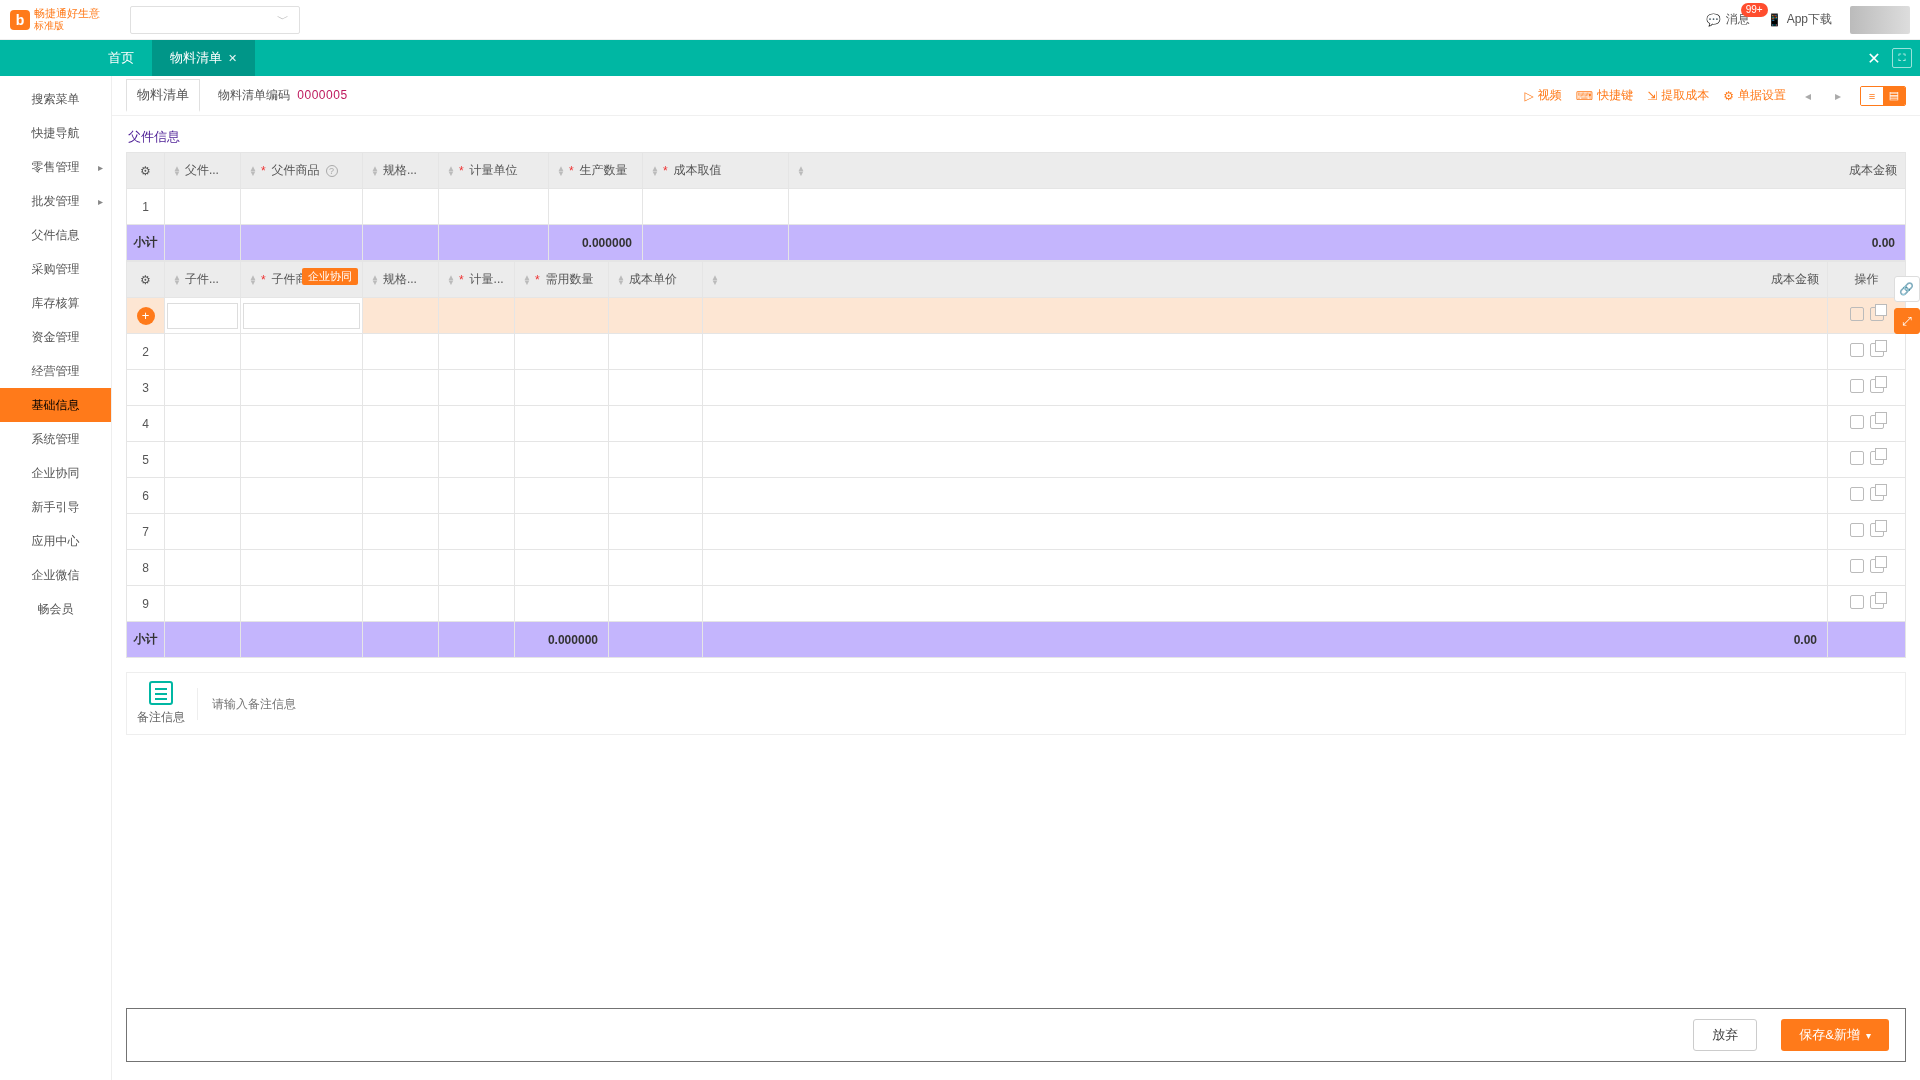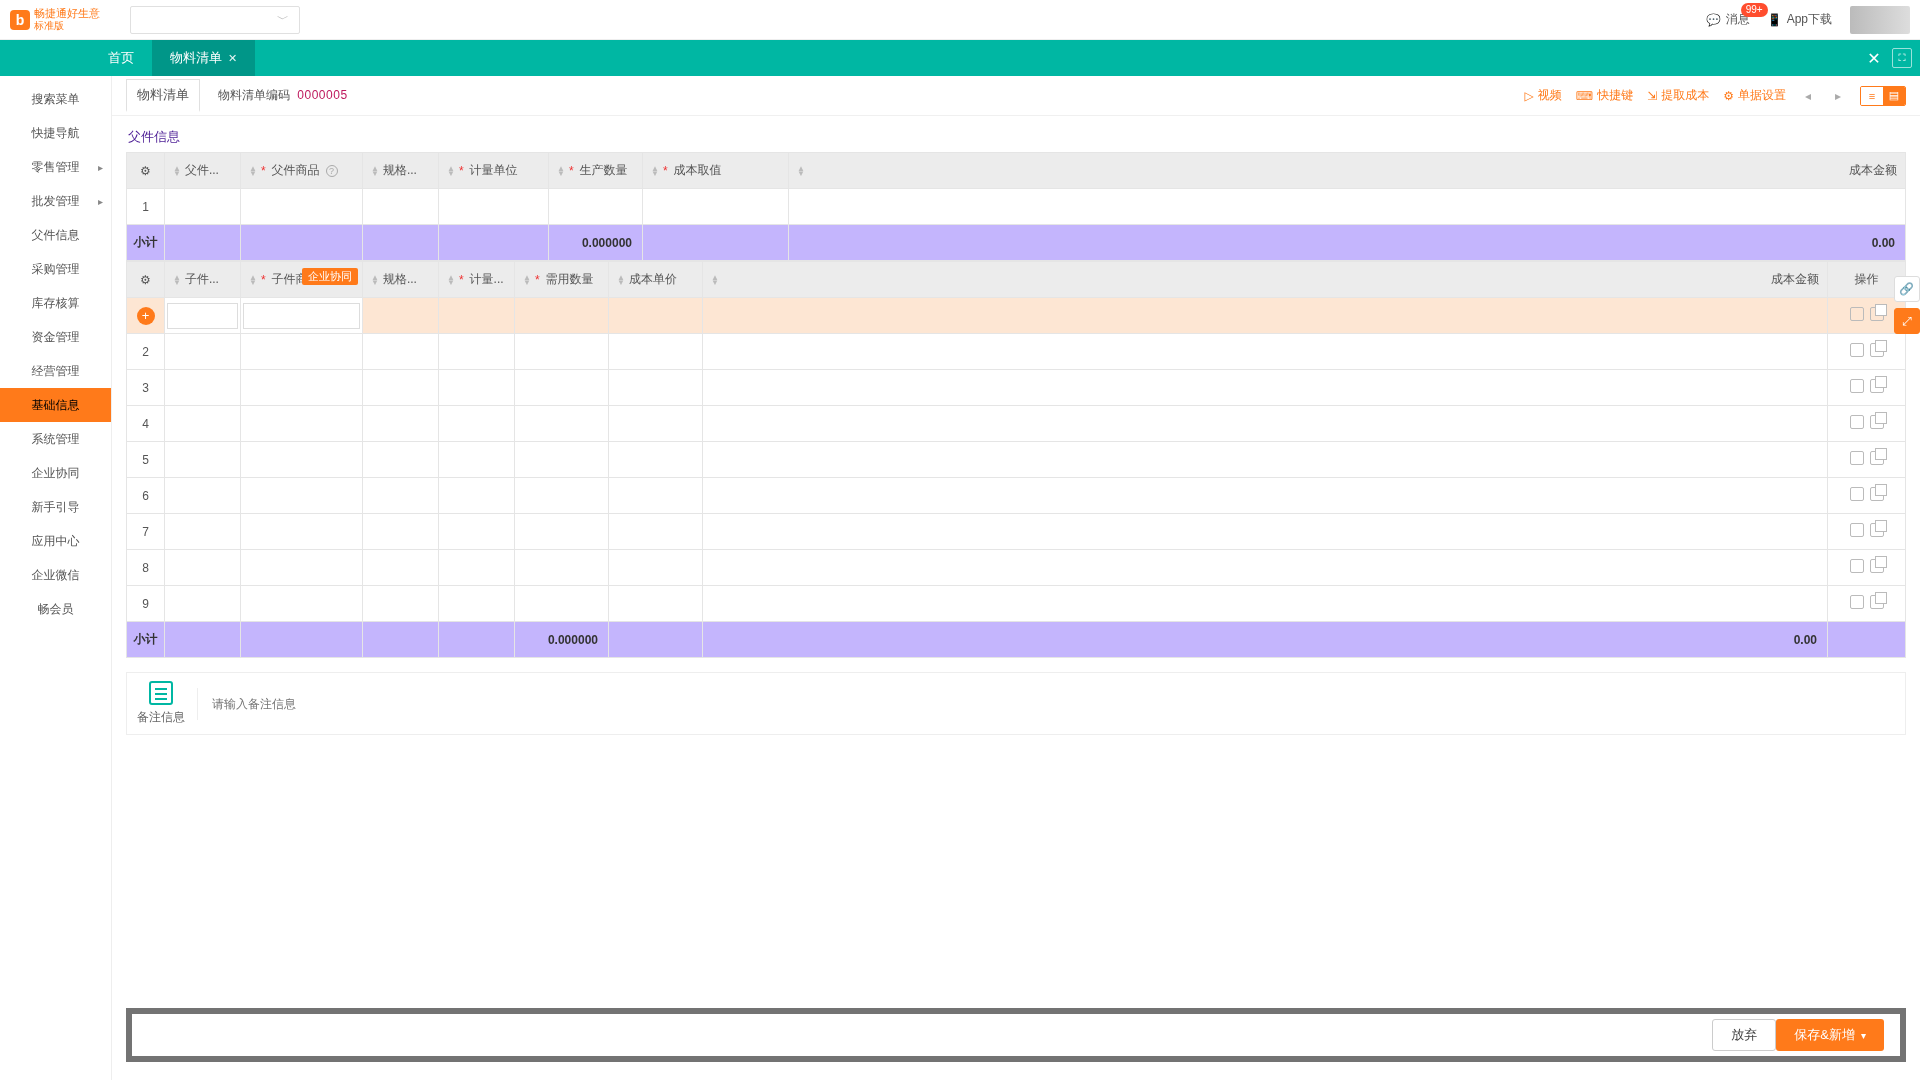--- a/index.html
+++ b/index.html
@@ -62,21 +62,21 @@
 .input-cell div { border:1px solid #ddd; height:26px; margin:0 2px; background:#fff; }
 .scan-badge { position:absolute; right:4px; top:6px; background:#ff7a1a; color:#fff; font-size:11px; padding:1px 6px; border-radius:2px; }
 .ops-cell { text-align:center; }
 .op-ic { display:inline-block; width:14px; height:14px; border:1px solid #bbb; border-radius:2px; margin:0 3px; position:relative; }
 .op-ic.copy::after { content:""; position:absolute; width:10px;height:10px;border:1px solid #bbb; left:4px; top:-4px; background:#fff; }
 .remark-row { display:flex; align-items:center; margin:14px; border:1px solid #eee; padding:8px 10px; gap:12px; }
 .remark-ic-box { display:flex; flex-direction:column; align-items:center; color:#666; gap:4px; }
 .remark-ic { width:24px;height:24px;border:2px solid #00b7a3;border-radius:3px; position:relative; }
 .remark-ic::before { content:""; position:absolute; left:4px; top:5px; width:12px; height:2px; background:#00b7a3; box-shadow:0 5px 0 #00b7a3, 0 10px 0 #00b7a3; }
 .remark-input { flex:1; border:none; border-left:1px solid #eee; padding-left:14px; color:#bbb; font-size:12px; height:32px; }
-.footer-bar { position:absolute; left:14px; right:14px; bottom:18px; height:54px; border:6px solid #737373; display:flex; align-items:center; justify-content:flex-end; gap:0; padding-right:16px; background:#fff; }
+.footer-bar { position:absolute; left:14px; right:14px; bottom:18px; height:54px; border:1px solid #737373; display:flex; align-items:center; justify-content:flex-end; gap:24px; padding-right:16px; background:#fff; }
 .btn { height:32px; padding:0 18px; border-radius:3px; font-size:13px; display:flex;align-items:center; cursor:pointer; }
 .btn.ghost { border:1px solid #ccc; color:#444; background:#fff; }
 .btn.primary { background:#ff7a1a; color:#fff; }
 .btn.primary .dd { margin-left:6px; font-size:10px; }
 .float-right { position:absolute; right:0; top:200px; display:flex; flex-direction:column; gap:6px; }
 .float-ic { width:26px;height:26px;border:1px solid #ddd;border-radius:3px;display:flex;align-items:center;justify-content:center;color:#999;background:#fff; }
 .float-ic.orange { background:#ff7a1a;border-color:#ff7a1a;color:#fff; }
 .q-icon { display:inline-block; width:12px;height:12px;border:1px solid #aaa;border-radius:50%;font-size:9px;line-height:11px;text-align:center;color:#aaa;margin-left:2px; }
 col.c-gear{width:38px}col.c-code{width:76px}col.c-prod{width:122px}col.c-spec{width:76px}col.c-unit{width:110px}col.c-qty{width:94px}col.c-cost{width:146px}col.c-amt{}
 col.cc-gear{width:38px}col.cc-code{width:76px}col.cc-prod{width:122px}col.cc-spec{width:76px}col.cc-unit{width:76px}col.cc-qty{width:94px}col.cc-price{width:94px}col.cc-amt{}col.cc-ops{width:78px}

